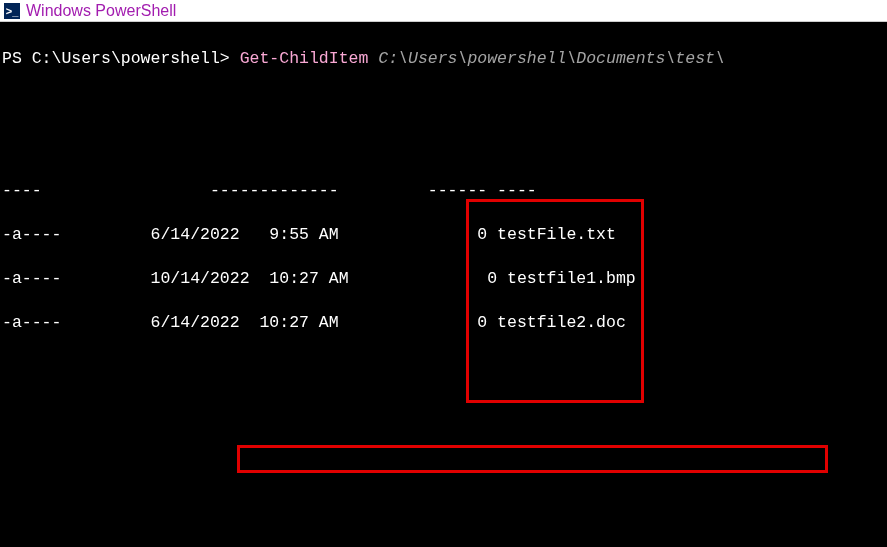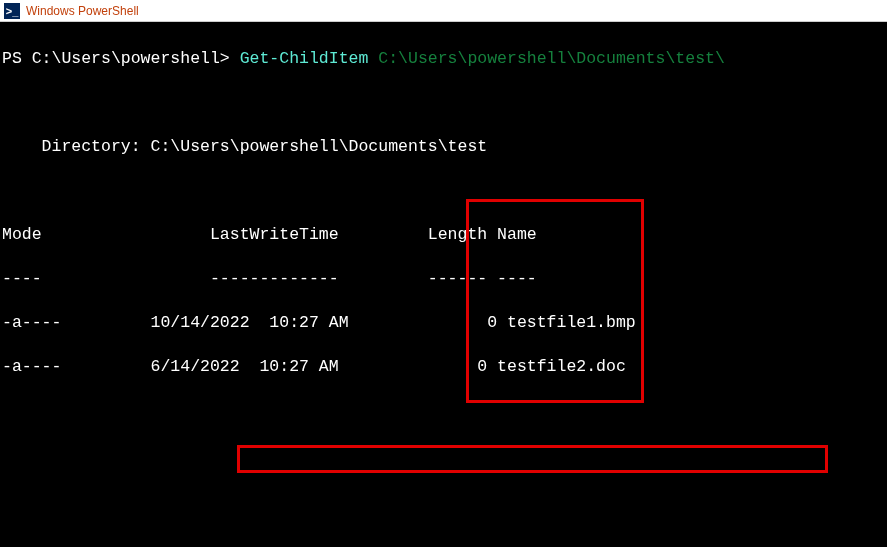--- a/index.html
+++ b/index.html
@@ -27,35 +27,35 @@
     display: flex;
     align-items: center;
     justify-content: center;
     color: #fff;
     font-size: 11px;
     font-weight: bold;
     font-family: Arial, sans-serif;
   }
   .titlebar-text {
     font-family: 'Segoe UI', Tahoma, sans-serif;
-    font-size: 12px;
-    color: #c2410c;
+    font-size: 16px;
+    color: #a21caf;
   }
   .terminal {
     background: #000;
     color: #fff;
     padding: 4px 2px;
     line-height: 22px;
     white-space: pre;
     position: relative;
     height: calc(100% - 22px);
   }
   .prompt { color: #ffffff; }
-  .cmd-yellow { color: #5eead4; }
-  .cmd-white { color: #15803d; }
+  .cmd-yellow { color: #f9a8d4; }
+  .cmd-white { color: #a3a3a3; font-style: italic; }
   .line { display: block; }
   .red-box-files {
     position: absolute;
     border: 3px solid #e00000;
     top: 177px;
     left: 466px;
     width: 178px;
     height: 204px;
     pointer-events: none;
   }
@@ -74,25 +74,24 @@
 
 <div class="titlebar">
   <span class="titlebar-icon">&gt;_</span>
   <span class="titlebar-text">Windows PowerShell</span>
 </div>
 
 <div class="terminal">
 <span class="line"><span class="prompt">PS C:\Users\powershell&gt; </span><span class="cmd-yellow">Get-ChildItem</span><span class="cmd-white"> C:\Users\powershell\Documents\test\</span></span>
 <span class="line"></span>
 <span class="line"></span>
-<span class="line">    Directory: C:\Users\powershell\Documents\test</span>
 <span class="line"></span>
 <span class="line"></span>
-<span class="line">Mode                 LastWriteTime         Length Name</span>
 <span class="line">----                 -------------         ------ ----</span>
+<span class="line">-a----         6/14/2022   9:55 AM              0 testFile.txt</span>
 <span class="line">-a----         10/14/2022  10:27 AM              0 testfile1.bmp</span>
 <span class="line">-a----         6/14/2022  10:27 AM              0 testfile2.doc</span>
 
 
 
 <span class="line"></span>
 <span class="line"></span>
 
 
 

